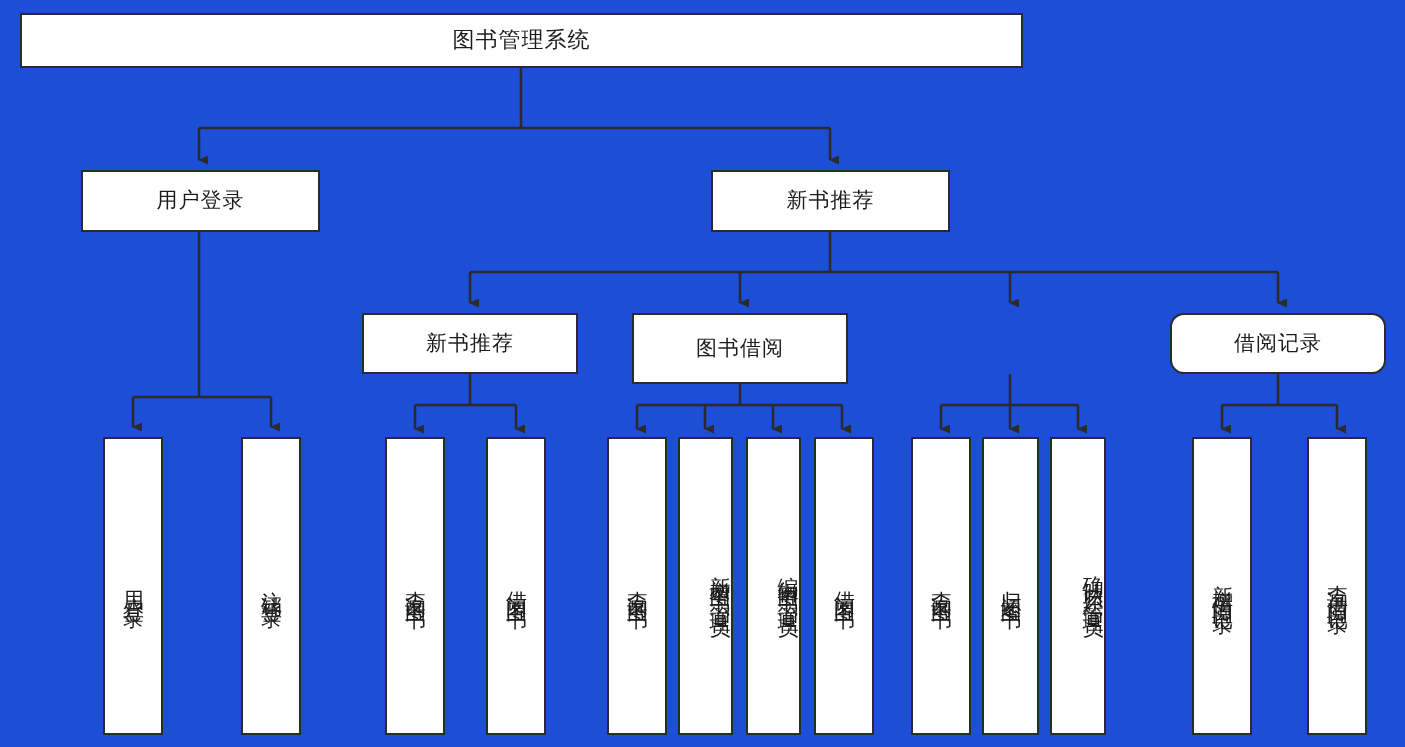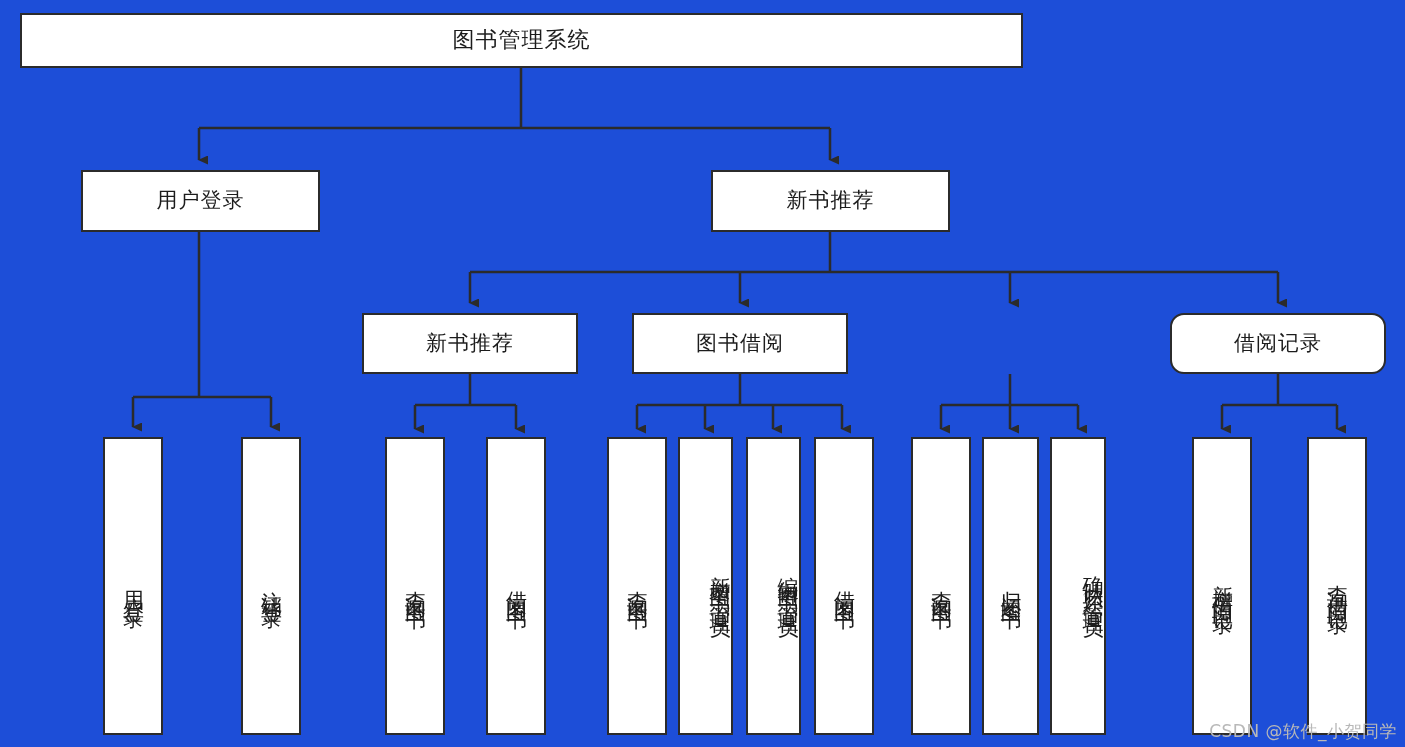--- a/index.html
+++ b/index.html
@@ -132,21 +132,21 @@
   <div class="node-box horiz" style="left:81px; top:170px; width:239px; height:62px;">
     <span class="node-label">用户登录</span>
   </div>
   <div class="node-box horiz" style="left:711px; top:170px; width:239px; height:62px;">
     <span class="node-label">新书推荐</span>
   </div>
 
   <div class="node-box horiz" style="left:362px; top:313px; width:216px; height:61px;">
     <span class="node-label">新书推荐</span>
   </div>
-  <div class="node-box horiz" style="left:632px; top:313px; width:216px; height:61px;">
+  <div class="node-box horiz" style="left:632px; top:313px; width:216px; height:71px;">
     <span class="node-label">图书借阅</span>
   </div>
   <div class="node-box horiz" style="left:1170px; top:313px; width:216px; height:61px;border-radius:14px;">
     <span class="node-label">借阅记录</span>
   </div>
 
   <div class="node-box vert" style="left:103px; top:437px; width:60px; height:298px;">
     <span class="node-label">用户登录</span>
   </div>
   <div class="node-box vert" style="left:241px; top:437px; width:60px; height:298px;">
@@ -183,15 +183,14 @@
     <span class="node-label">确认归还（管理员）</span>
   </div>
 
   <div class="node-box vert" style="left:1192px; top:437px; width:60px; height:298px;">
     <span class="node-label">新增借阅记录</span>
   </div>
   <div class="node-box vert" style="left:1307px; top:437px; width:60px; height:298px;">
     <span class="node-label">查询借阅记录</span>
   </div>
 
-  <div id="watermark">CSDN @软件_小贺同学</div>
 
 </div>
 
 </body></html>

